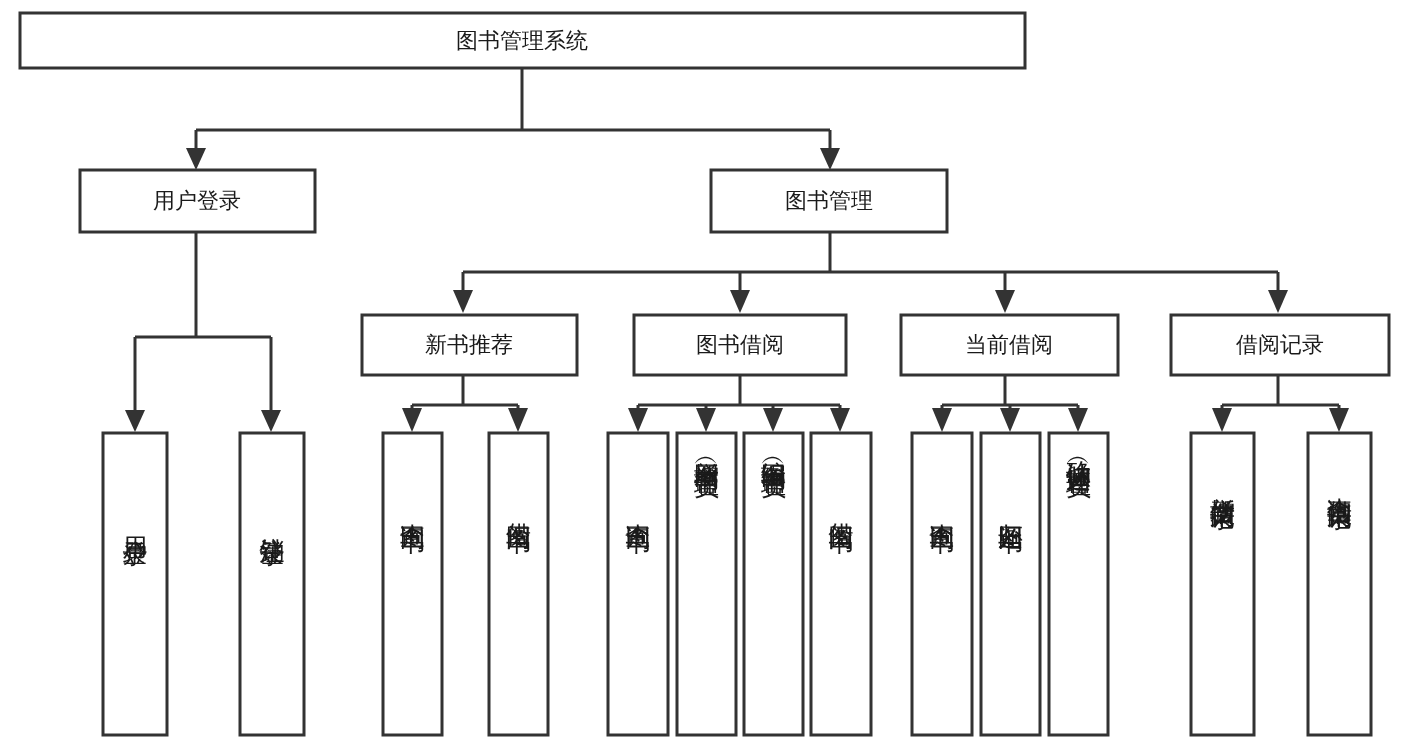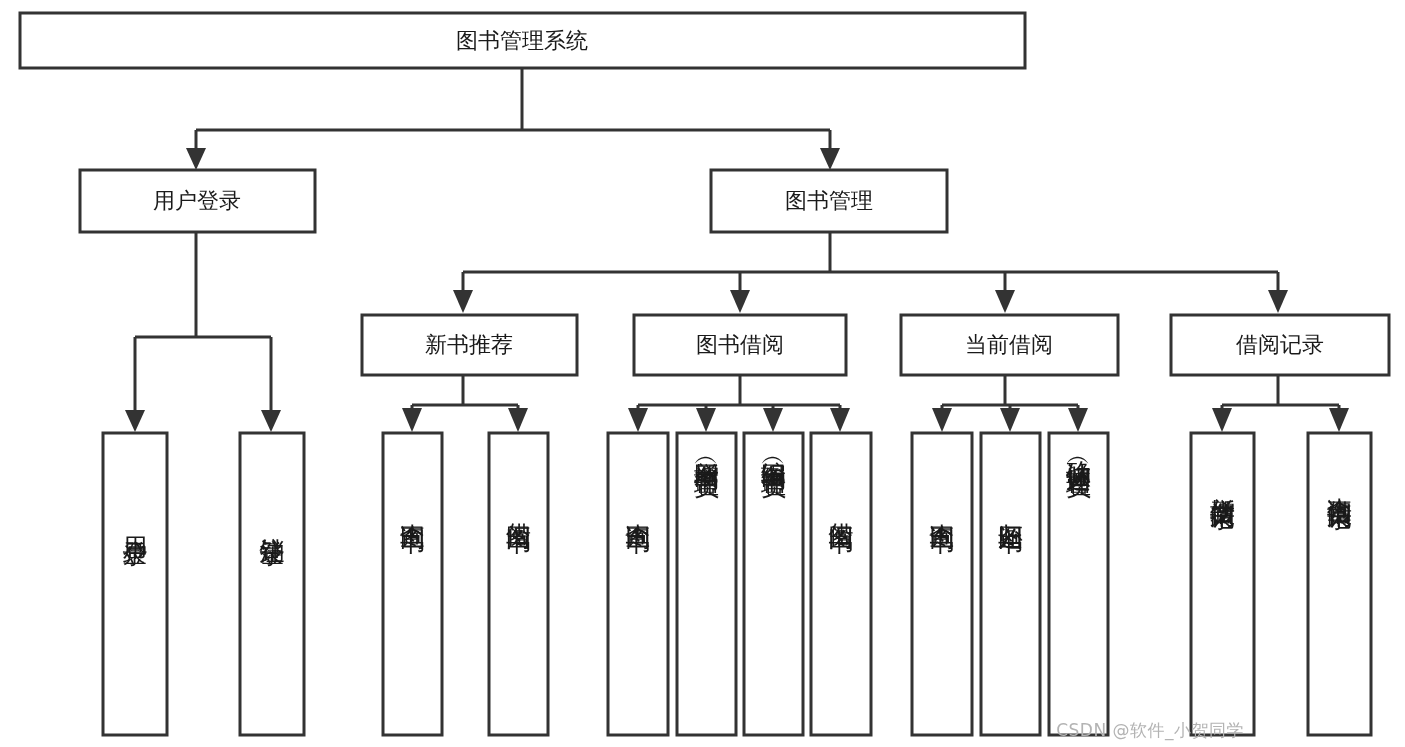--- a/index.html
+++ b/index.html
@@ -247,14 +247,13 @@
     <span class="leaf-label" style="margin-top:8px;">确认归还（管理员）</span>
   </div>
 
   <div class="leaf-label-wrap" style="left:1191px; top:433px; width:63px; height:302px;">
     <span class="leaf-label" style="margin-top:44px;">新增借阅记录</span>
   </div>
   <div class="leaf-label-wrap" style="left:1308px; top:433px; width:63px; height:302px;">
     <span class="leaf-label" style="margin-top:44px;">查询借阅记录</span>
   </div>
 
-  <div class="watermark">CSDN @软件_小贺同学</div>
 </div>
 
 </body></html>

